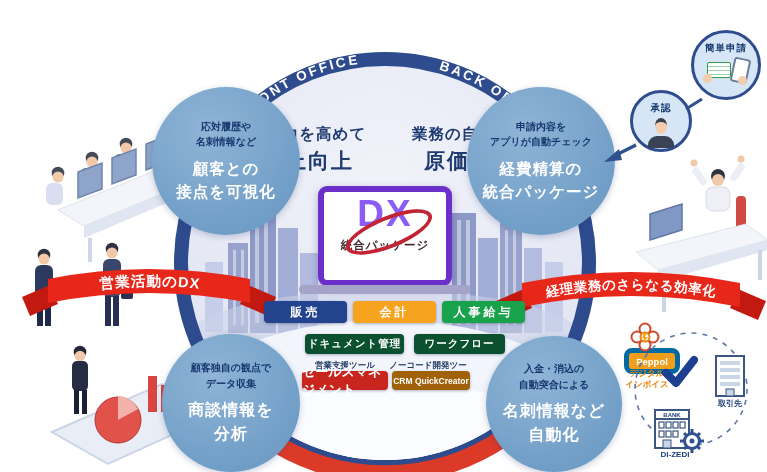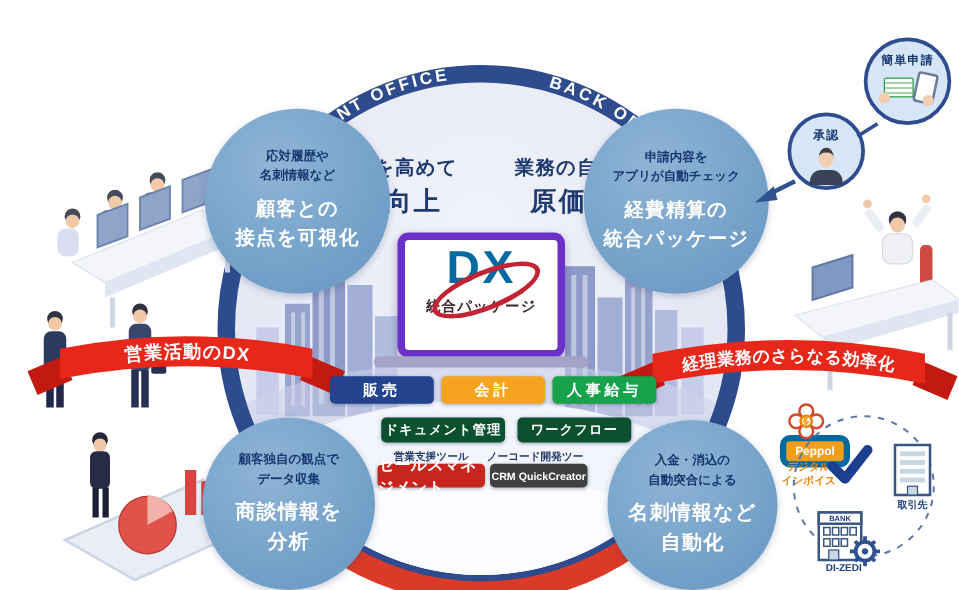--- a/index.html
+++ b/index.html
@@ -16,21 +16,21 @@
   .sat .main{font-size:15.5px;font-weight:bold;color:#ffffff;line-height:1.5;letter-spacing:1px;}
   
   .headline{width:164px;text-align:center;color:#1e3a70;}
   .headline .l1{font-size:15.5px;font-weight:600;letter-spacing:1px;}
   .headline .l2{font-size:21px;font-weight:800;letter-spacing:2px;margin-top:2px;}
   
   .laptop-screen{left:318px;top:186px;width:134px;height:100px;background:#6a30c9;border-radius:9px;
                  box-shadow:0 3px 8px rgba(60,40,120,.35);}
   .laptop-inner{position:absolute;left:6px;top:6px;right:6px;bottom:6px;background:#fff;border-radius:3px;overflow:hidden;}
   .laptop-base{left:299px;top:285px;width:172px;height:9px;background:#a5a3c8;border-radius:5px;}
-  .brand{display:block;text-align:center;font-size:37px;font-weight:900;color:#0369a1;letter-spacing:2px;margin-top:2px;line-height:1.1;}
+  .brand{display:block;text-align:center;font-size:37px;font-weight:900;color:#8b5cf6;letter-spacing:2px;margin-top:2px;line-height:1.1;}
   .swoosh{position:absolute;left:19px;top:24px;width:84px;height:24px;border:4px solid #c22433;border-radius:50%;transform:rotate(-22deg);}
   .logo-sub{display:block;text-align:center;font-size:11.5px;font-weight:800;color:#40282c;letter-spacing:1px;margin-top:3px;}
   
   .chip{display:flex;align-items:center;justify-content:center;color:#fff;font-weight:bold;
         border-radius:4px;box-shadow:0 1px 3px rgba(30,40,80,.35);}
   .chip.r1{font-size:12px;letter-spacing:3px;}
   .chip.r2{font-size:10.5px;letter-spacing:1px;}
   .chip.r3{font-size:13px;}
   .tool-label{font-size:8.5px;font-weight:bold;color:#243a66;text-align:center;}
   
@@ -188,21 +188,21 @@
 
   <div class="abs headline" style="left:226px;top:124px;">
     <div class="l1">営業力を高めて</div>
     <div class="l2">売上向上</div>
   </div>
   <div class="abs headline" style="left:388px;top:124px;">
     <div class="l1">業務の自動化で</div>
     <div class="l2">原価削減</div>
   </div>
 
-  <div class="abs sat" style="left:164px;top:87px;width:148px;height:148px;font-family:Liberation Mono, monospace;">
+  <div class="abs sat" style="left:152px;top:87px;width:148px;height:148px;">
     <div class="note pre">応対履歴や
 名刺情報など</div>
     <div class="main pre">顧客との
 接点を可視化</div>
   </div>
   <div class="abs sat" style="left:467px;top:87px;width:148px;height:148px;">
     <div class="note pre">申請内容を
 アプリが自動チェック</div>
     <div class="main pre">経費精算の
 統合パッケージ</div>
@@ -244,21 +244,21 @@
     </div>
   <div class="abs chip r2" style="left:414px;top:334px;width:91px;height:20px;background:#0b5130;">
       <span>ワークフロー</span>
     </div>
 
   <div class="abs tool-label" style="left:303px;top:360px;width:84px;">営業支援ツール</div>
   <div class="abs tool-label" style="left:388px;top:360px;width:80px;">ノーコード開発ツール</div>
   <div class="abs chip r3" style="left:302px;top:371px;width:86px;height:19px;background:#c9251f;">
       <span>セールスマネジメント</span>
     </div>
-  <div class="abs chip r3" style="left:392px;top:371px;width:78px;height:19px;background:#404040;font-size:8.5px;">
+  <div class="abs chip r3" style="left:392px;top:371px;width:78px;height:19px;background:#a16207;font-size:8.5px;">
       <span>CRM QuickCreator</span>
     </div>
 
   <div class="abs appr" style="left:691px;top:30px;width:70px;height:70px;padding-top:9px;">
     <div class="lbl">簡単申請</div>
     <div style="position:relative;width:52px;height:28px;margin-top:3px;">
       <span class="receipt"></span>
         <span class="phone"></span>
       <span class="hand" style="left:3px;top:16px;"></span>
         <span class="hand" style="left:38px;top:18px;"></span>

